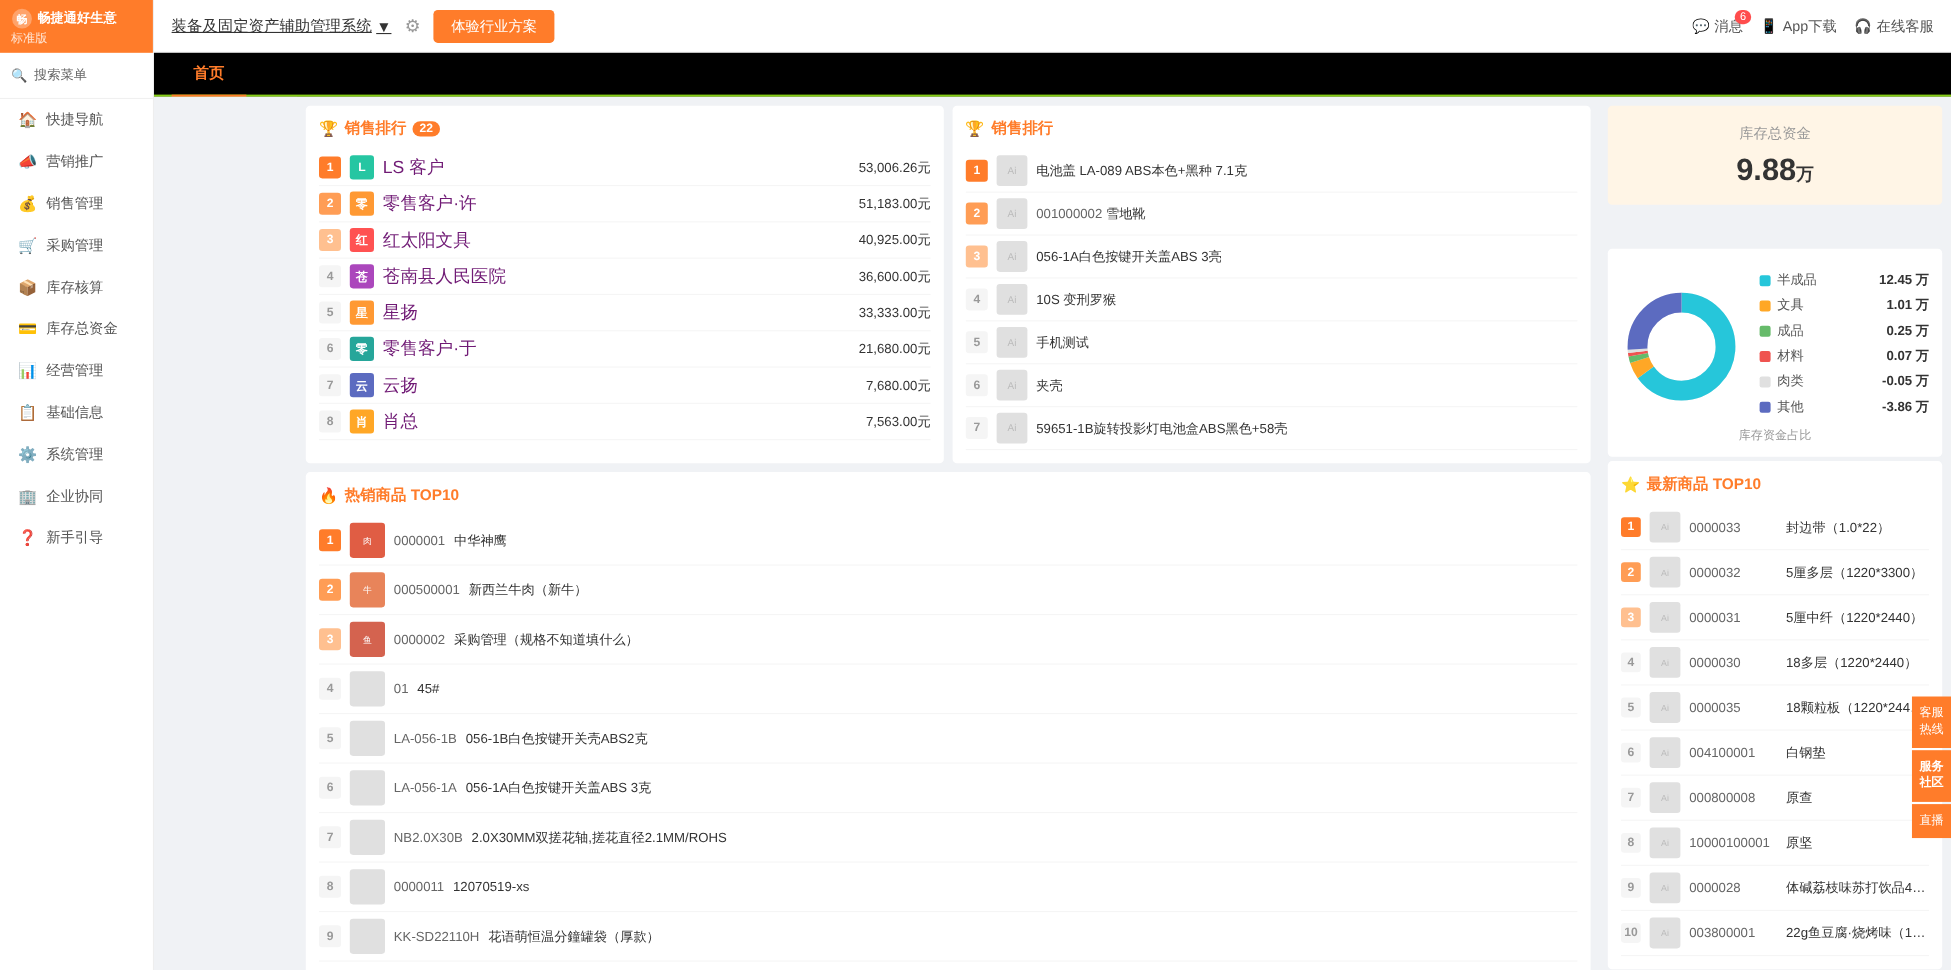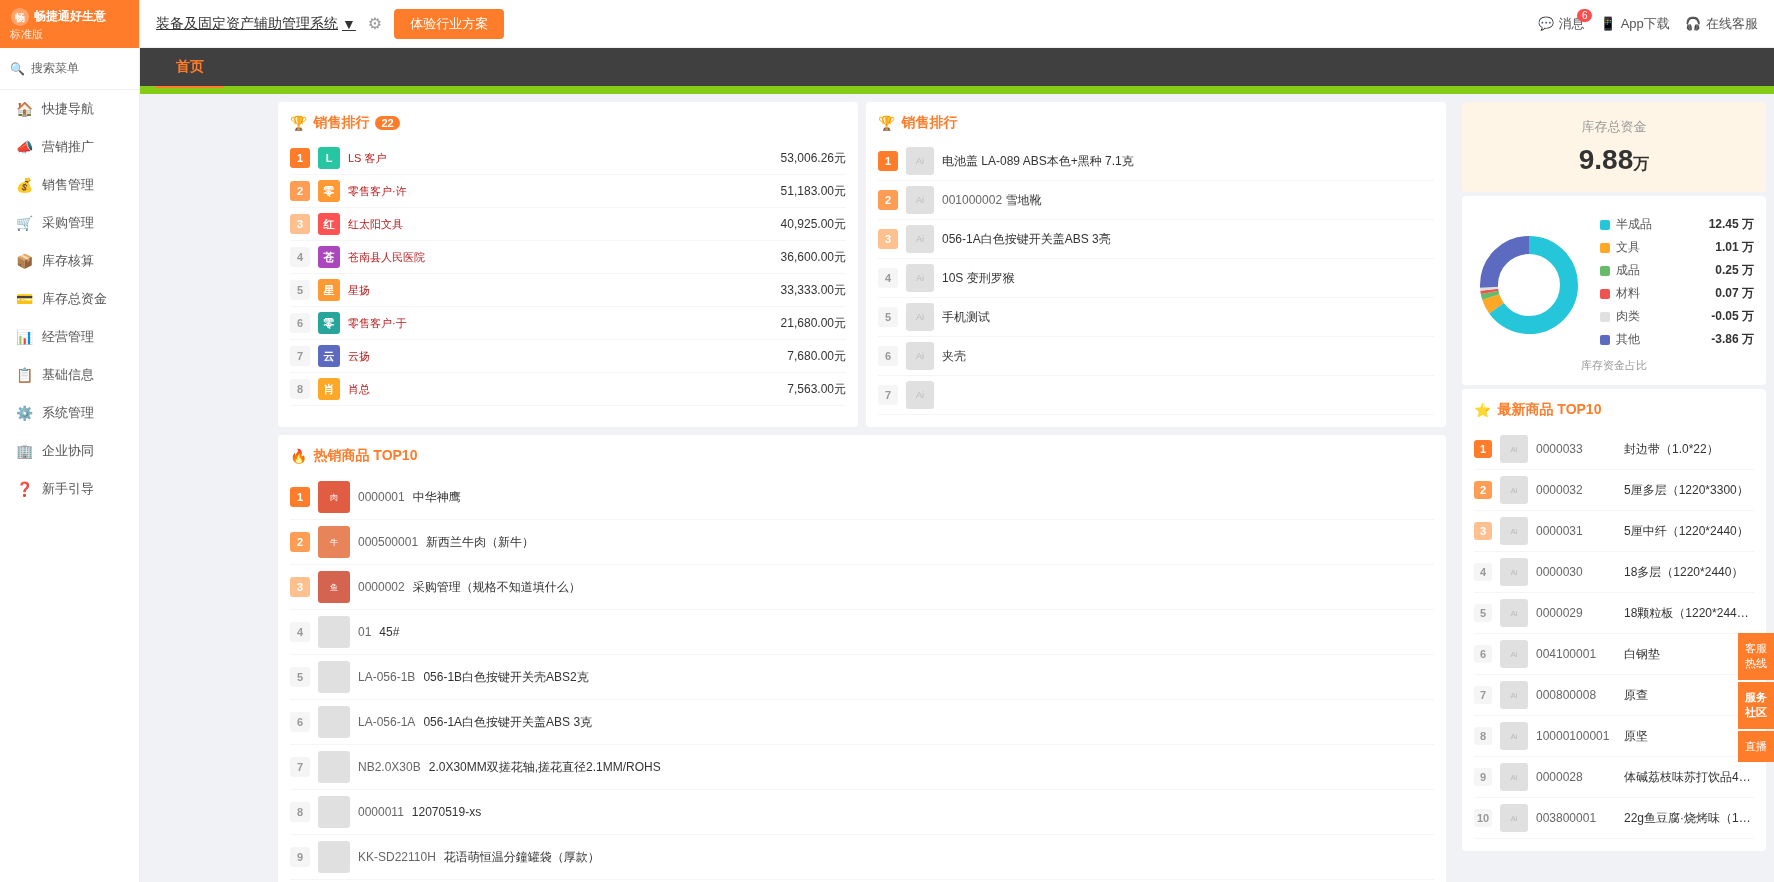--- a/index.html
+++ b/index.html
@@ -18,21 +18,21 @@
     .main { flex: 1; display: flex; flex-direction: column; overflow: hidden; }
     .topbar { height: 48px; background: #fff; display: flex; align-items: center; padding: 0 16px; gap: 12px; border-bottom: 1px solid #eee; flex-shrink: 0; }
     .topbar-dropdown { display: flex; align-items: center; gap: 4px; cursor: pointer; font-size: 14px; color: #333; text-decoration: underline; }
     .topbar-settings { color: #999; cursor: pointer; font-size: 16px; }
     .topbar-trial-btn { background: #ff7c2a; color: #fff; border: none; border-radius: 4px; padding: 6px 16px; cursor: pointer; font-size: 13px; }
     .topbar-right { display: flex; align-items: center; gap: 16px; margin-left: auto; }
     .topbar-right-item { display: flex; align-items: center; gap: 4px; color: #555; font-size: 13px; cursor: pointer; position: relative; }
     .topbar-badge { background: #ff4d4d; color: #fff; font-size: 10px; border-radius: 8px; padding: 1px 5px; position: absolute; top: -6px; right: -8px; }
 
     
-    .content-tabs { background: #404040; border-bottom: 8px solid #84cc16; display: flex; padding: 0 16px; flex-shrink: 0; }
+    .content-tabs { background: #000000; border-bottom: 2px solid #84cc16; display: flex; padding: 0 16px; flex-shrink: 0; }
     .content-tab { padding: 10px 20px; cursor: pointer; font-size: 14px; color: #555; border-bottom: 2px solid transparent; margin-bottom: -2px; }
     .content-tab.active { color: #ff7c2a; border-bottom-color: #ff7c2a; font-weight: bold; }
 
     
     .content-area { flex: 1; display: flex; overflow: hidden; background: #f0f2f5; }
 
     
     .left-panel { width: 130px; background: #f0f2f5; flex-shrink: 0; }
 
     
@@ -45,21 +45,21 @@
 
     
     .top-table { width: 100%; }
     .top-table-row { display: flex; align-items: center; padding: 5px 0; border-bottom: 1px solid #f5f5f5; gap: 8px; }
     .rank-badge { width: 20px; height: 20px; display: flex; align-items: center; justify-content: center; font-size: 11px; font-weight: bold; border-radius: 3px; flex-shrink: 0; }
     .rank-1 { background: #ff7c2a; color: #fff; }
     .rank-2 { background: #ff9d55; color: #fff; }
     .rank-3 { background: #ffc090; color: #fff; }
     .rank-n { background: #f5f5f5; color: #999; }
     .customer-avatar { width: 22px; height: 22px; border-radius: 3px; display: flex; align-items: center; justify-content: center; font-size: 11px; color: #fff; font-weight: bold; flex-shrink: 0; }
-    .customer-name { flex: 1; color: #b91c1c; font-size: 11px; overflow: hidden; white-space: nowrap; text-overflow: ellipsis; }
+    .customer-name { flex: 1; color: #701a75; font-size: 16px; overflow: hidden; white-space: nowrap; text-overflow: ellipsis; }
     .customer-amount { color: #333; font-size: 12px; white-space: nowrap; }
 
     
     .two-col { display: flex; gap: 8px; }
     .col-half { flex: 1; }
 
     
     .hot-product-row { display: flex; align-items: center; padding: 6px 0; border-bottom: 1px solid #f5f5f5; gap: 8px; }
     .product-img { width: 32px; height: 32px; border-radius: 3px; background: #ddd; display: flex; align-items: center; justify-content: center; flex-shrink: 0; font-size: 10px; color: #999; overflow: hidden; }
     .product-code { color: #666; font-size: 12px; }
@@ -68,21 +68,21 @@
     
     .right-panel { width: 320px; background: #f0f2f5; flex-shrink: 0; display: flex; flex-direction: column; overflow-y: auto; padding: 8px; gap: 4px; }
 
     
     .inventory-total-card { background: #fff5e6; border-radius: 4px; padding: 16px; text-align: center; }
     .inventory-total-label { font-size: 13px; color: #999; margin-bottom: 8px; }
     .inventory-total-value { font-size: 28px; font-weight: bold; color: #333; }
     .inventory-total-value .unit { font-size: 16px; }
 
     
-    .chart-card { background: #fff; border-radius: 4px; padding: 12px; }
+    .chart-card { background: #fff; border-radius: 4px; padding: 12px; margin-top: 36px; }
     .donut-container { display: flex; align-items: center; gap: 16px; margin-top: 8px; }
     .donut-svg { flex-shrink: 0; }
     .legend { flex: 1; }
     .legend-item { display: flex; align-items: center; gap: 6px; margin-bottom: 6px; font-size: 12px; justify-content: space-between; }
     .legend-dot { width: 10px; height: 10px; border-radius: 2px; flex-shrink: 0; }
     .legend-name { color: #555; flex: 1; }
     .legend-value { color: #333; font-weight: bold; white-space: nowrap; }
     .chart-footer { text-align: center; font-size: 11px; color: #999; margin-top: 4px; }
 
     
@@ -305,20 +305,21 @@
               <span style="flex:1;font-size:12px;color:#333;">手机测试</span>
             </div>
             <div class="top-table-row">
               <span class="rank-badge rank-n">6</span>
               <span class="np-img" style="background:#e0e0e0;color:#bbb;font-size:9px;">Ai</span>
               <span style="flex:1;font-size:12px;color:#333;">夹壳</span>
             </div>
             <div class="top-table-row">
               <span class="rank-badge rank-n">7</span>
               <span class="np-img" style="background:#e0e0e0;color:#bbb;font-size:9px;">Ai</span>
+              <span style="flex:1;font-size:12px;color:#333;">59651-1B旋转投影灯电池盒ABS黑色+58壳</span>
             </div>
           </div>
         </div>
       </div>
 
       <div class="card">
         <div class="card-title">
           <span>🔥</span>
           <span>热销商品 TOP10</span>
         </div>
@@ -478,21 +479,21 @@
           </div>
           <div class="new-product-row">
             <span class="np-rank rank-n">4</span>
             <span class="np-img" style="background:#e0e0e0;font-size:8px;color:#bbb;">Ai</span>
             <span class="np-code">0000030</span>
             <span class="np-name">18多层（1220*2440）</span>
           </div>
           <div class="new-product-row">
             <span class="np-rank rank-n">5</span>
             <span class="np-img" style="background:#e0e0e0;font-size:8px;color:#bbb;">Ai</span>
-            <span class="np-code">0000029</span>
+            <span class="np-code">0000035</span>
             <span class="np-name">18颗粒板（1220*2440）</span>
           </div>
           <div class="new-product-row">
             <span class="np-rank rank-n">6</span>
             <span class="np-img" style="background:#e0e0e0;font-size:8px;color:#bbb;">Ai</span>
             <span class="np-code">004100001</span>
             <span class="np-name">白钢垫</span>
           </div>
           <div class="new-product-row">
             <span class="np-rank rank-n">7</span>

